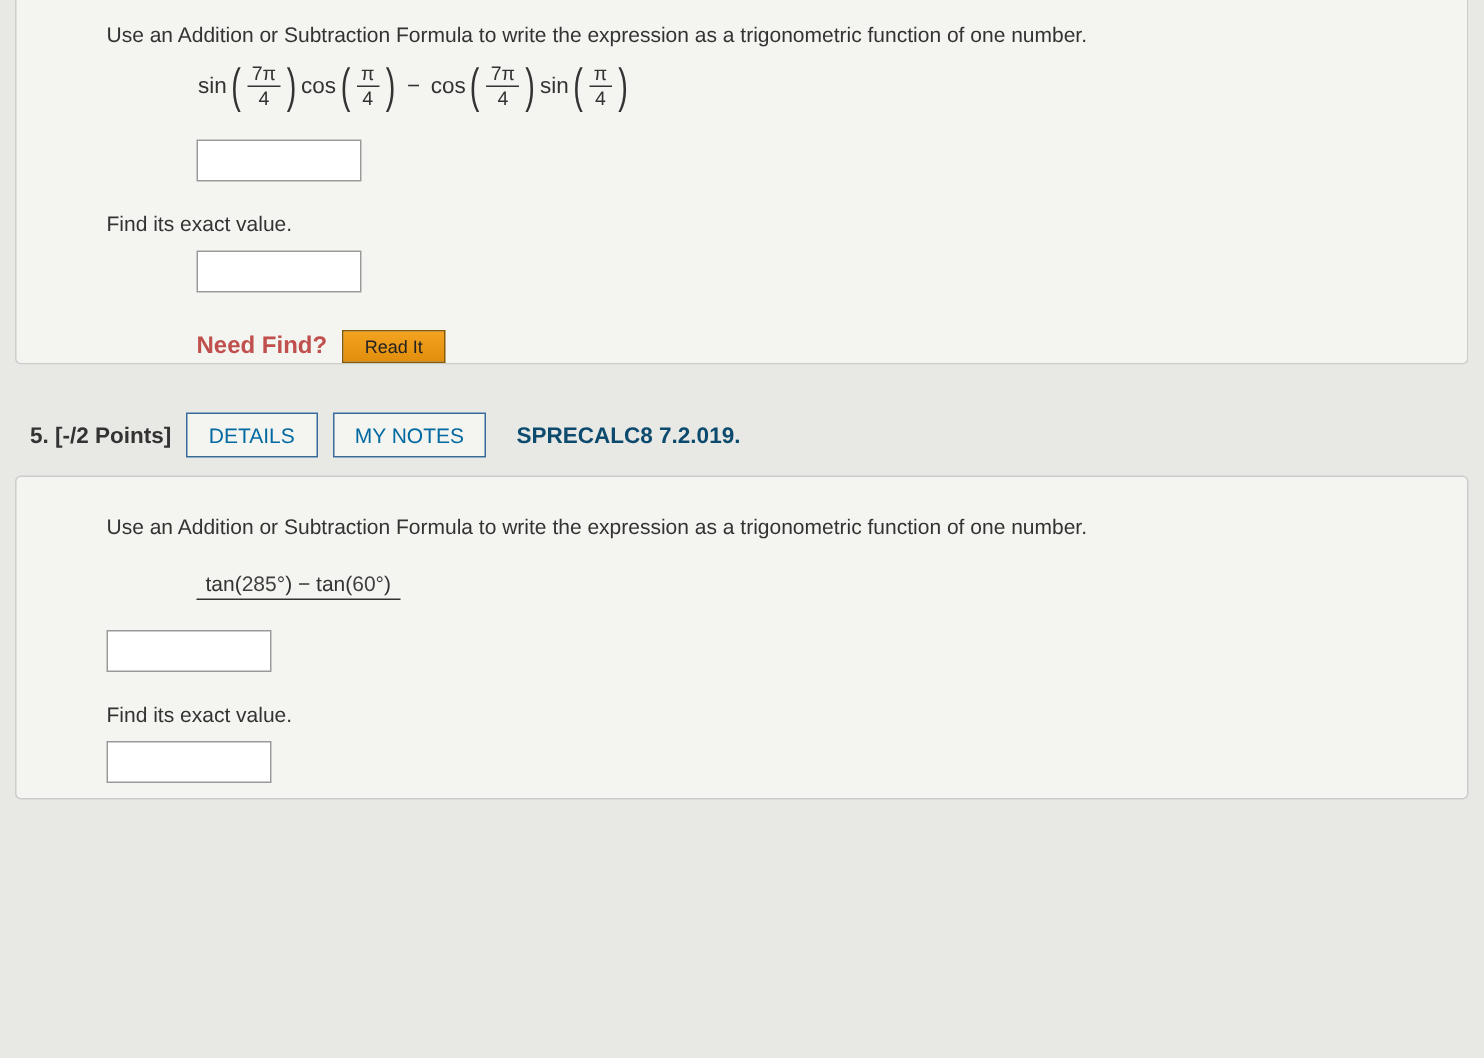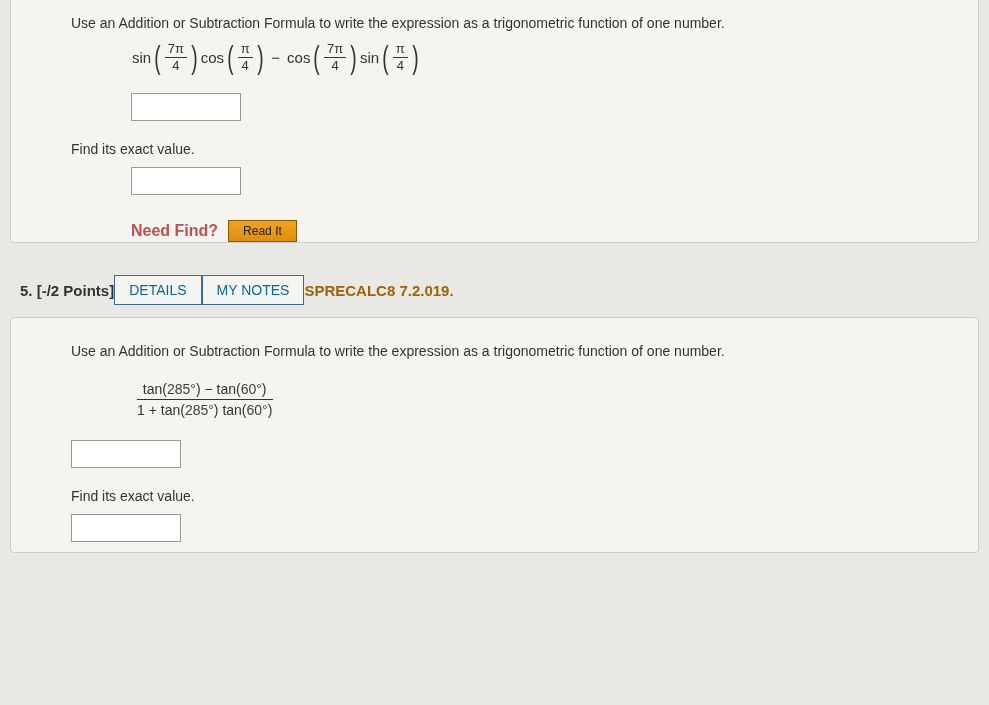--- a/index.html
+++ b/index.html
@@ -92,41 +92,42 @@
     .cursor-arrow {
       position: absolute;
       left: 120px;
       top: 38px;
       font-size: 14px;
       color: #000;
     }
     .q-header {
       display: flex;
       align-items: center;
-      gap: 0;
+      gap: 10px;
       padding: 12px 0 12px 20px;
       background: #e8e8e4;
     }
     .q-number {
       font-weight: bold;
       font-size: 15px;
     }
     .outline-btn {
       border: 1.5px solid #3a6a9a;
       background: #f4f4f0;
       color: #0369a1;
       padding: 6px 14px;
       font-size: 14px;
       font-weight: 500;
       cursor: pointer;
     }
     .book-ref {
       font-weight: bold;
       font-size: 15px;
-      color: #a16207;
+      margin-left: 10px;
+      color: #0c4a6e;
       text-align: center;
     }
     .q5-body {
       background: #f4f4f0;
       border: 1px solid #ccc;
       border-radius: 4px;
       margin: 0 10px;
       padding: 20px 20px 0 60px;
     }
     .tan-frac {
@@ -217,23 +218,20 @@
   <span class="book-ref">SPRECALC8 7.2.019.</span>
 </div>
 
 <div class="q5-body">
   <p class="instruction">Use an Addition or Subtraction Formula to write the expression as a trigonometric function of one number.</p>
 
   <div class="tan-frac">
     <div class="top-line">
       <span>tan(</span><span class="red">285°</span><span>) − tan(</span><span class="red">60°</span><span>)</span>
     </div>
-    <div class="bot-line">
-      <span>1 + tan(</span><span class="red">285°</span><span>) tan(</span><span class="red">60°</span><span>)</span>
-    </div>
   </div>
 
   <div class="input-wrap" style="margin-left:0;">
     <input type="text" class="answer-input" style="">
   </div>
 
   <p class="sub-instruction">Find its exact value.</p>
 
   <div class="input-wrap" style="margin-left:0;margin-bottom:10px;">
     <input type="text" class="answer-input" style="">

